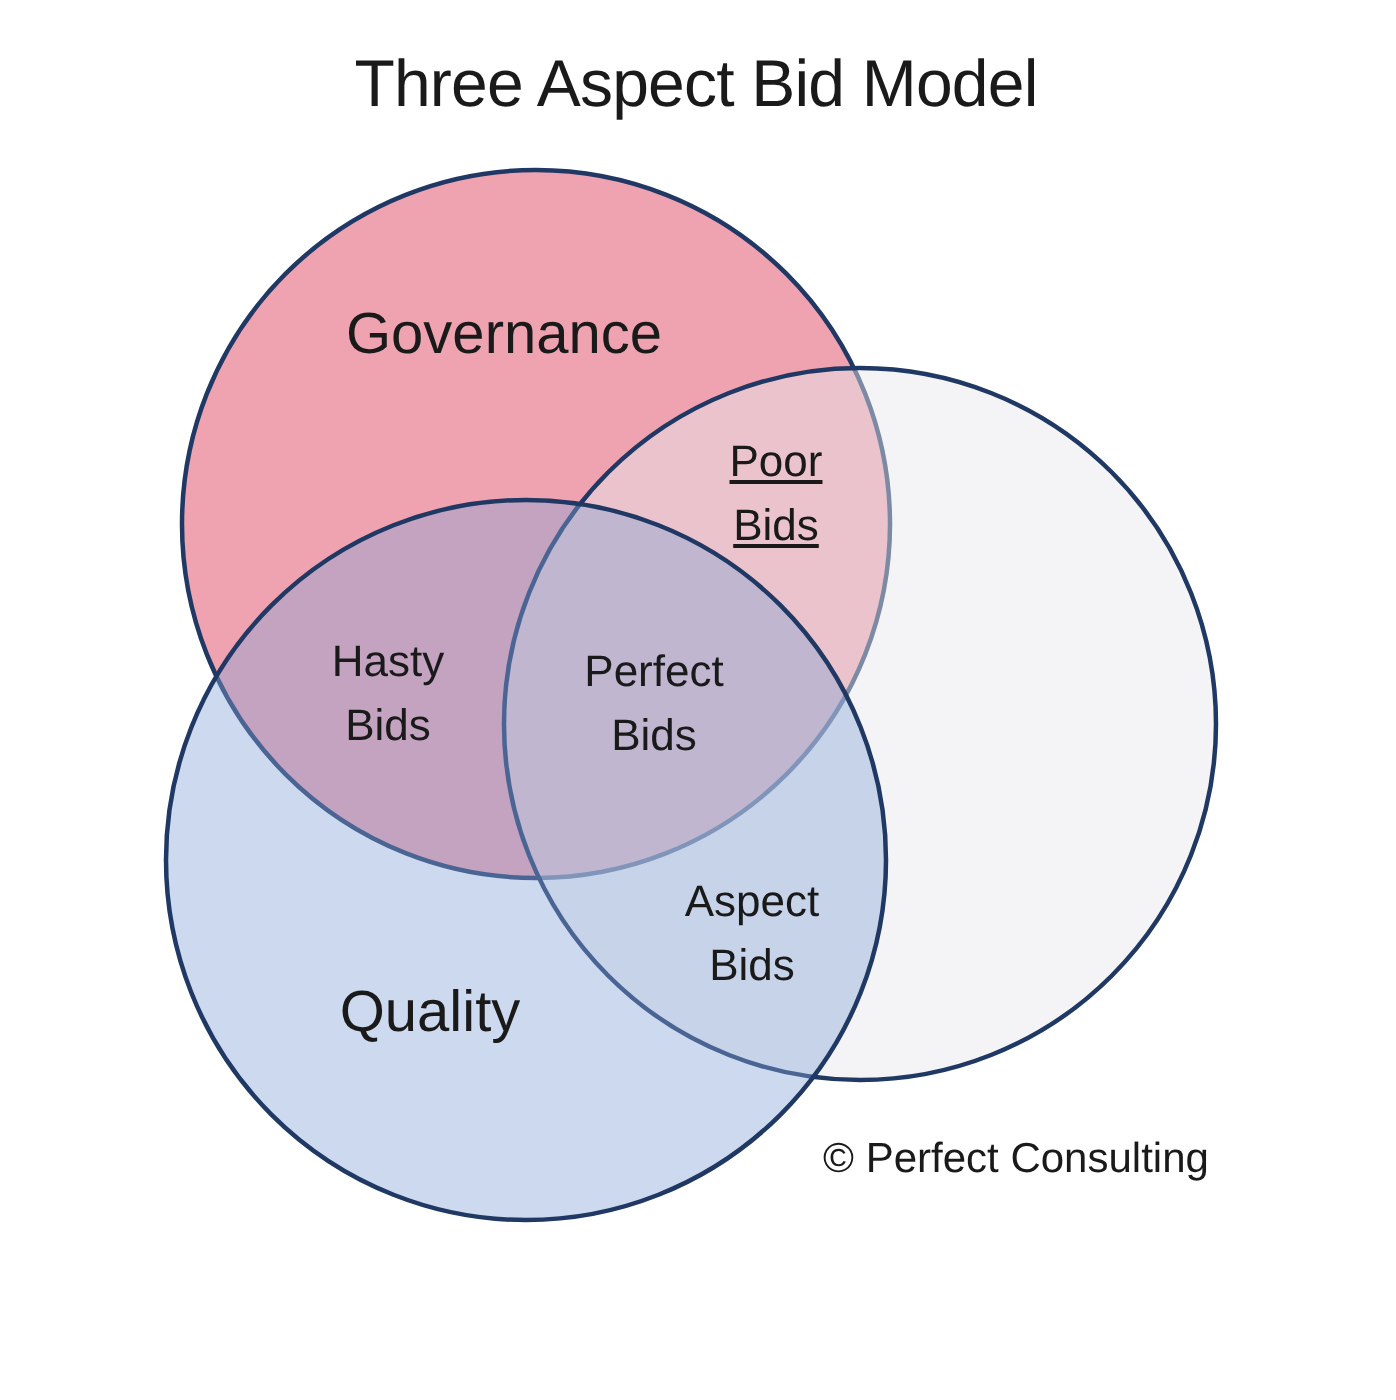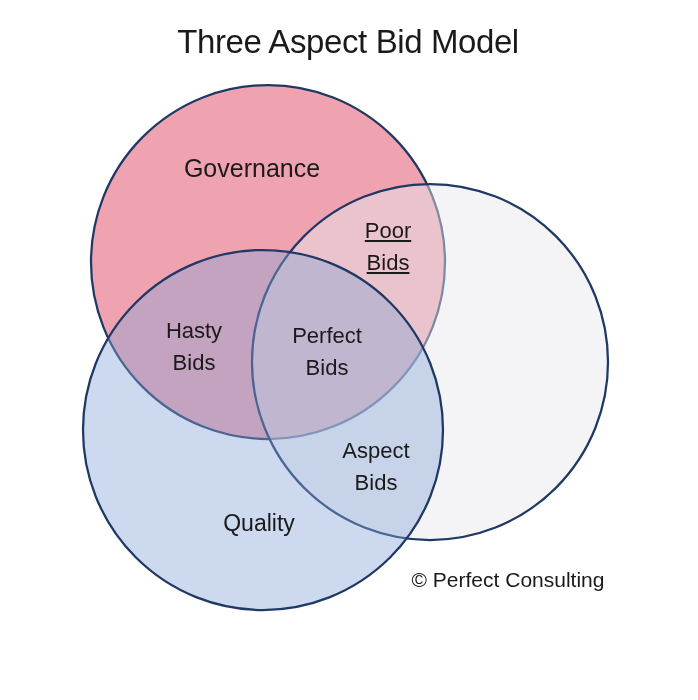--- a/index.html
+++ b/index.html
@@ -15,23 +15,23 @@
   .venn-svg { position: absolute; left: 0; top: 0; }
   .venn-svg circle { stroke: #1f3864; stroke-width: 2.25px; }
   .label {
     position: absolute;
     transform: translate(-50%, -50%);
     text-align: center;
     white-space: nowrap;
     color: #1a1a1a;
   }
   .title        { left: 348px; top: 42px;  font-size: 33px; letter-spacing: -0.4px; }
-  .lbl-governance { left: 252px; top: 168px; font-size: 25px; }
+  .lbl-governance { left: 252px; top: 168px; font-size: 29px; }
   .lbl-capacity   { left: 510px; top: 358px; font-size: 29px; }
-  .lbl-quality    { left: 215px; top: 523px; font-size: 23px; margin-left: 44px; }
+  .lbl-quality    { left: 215px; top: 507px; font-size: 29px; }
   .overlap { font-size: 22px; line-height: 32px; }
   .overlap span { display: block; }
   .lbl-poor    { left: 388px; top: 247px; text-decoration: underline; }
   .lbl-hasty   { left: 194px; top: 347px; }
   .lbl-perfect { left: 327px; top: 352px; }
   .lbl-wrong   { left: 376px; top: 467px; }
   .copyright   { left: 508px; top: 580px; font-size: 21px; }
 </style>
 </head>
 <body>

